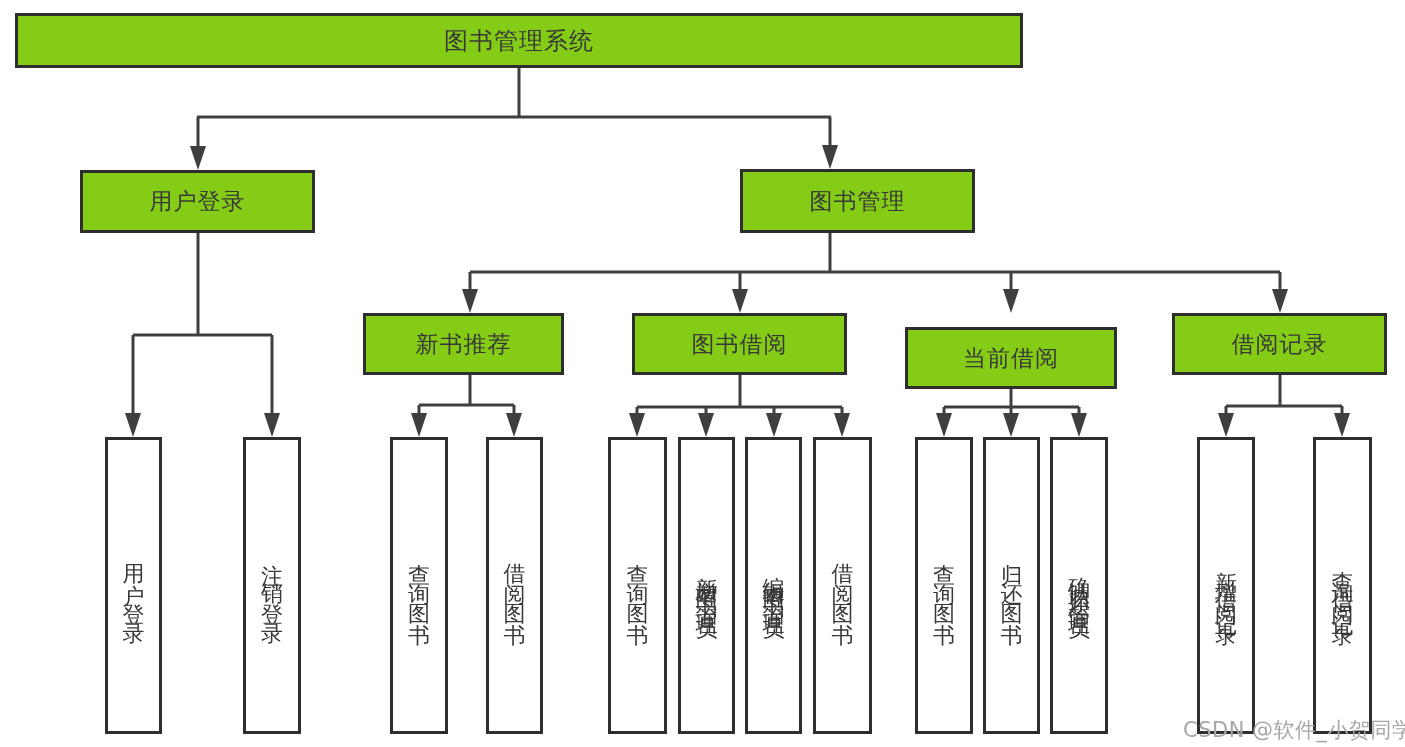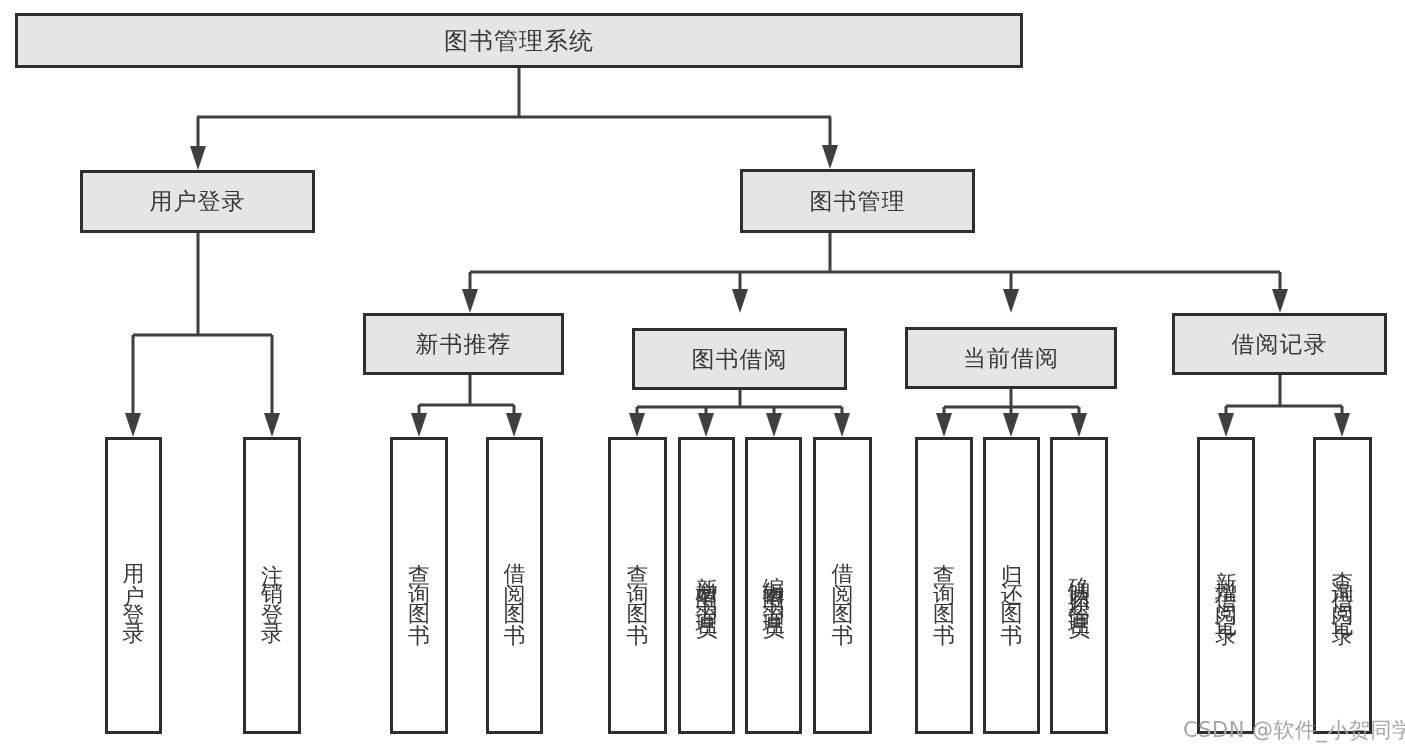--- a/index.html
+++ b/index.html
@@ -17,38 +17,38 @@
 
   .connectors {
     position: absolute;
     left: 0; top: 0;
     width: 1405px; height: 747px;
     pointer-events: none;
   }
 
   .node {
     position: absolute;
-    background: #e5e5e5;
+    background: #84cc16;
     border: 3px solid #2e2e2e;
     display: flex;
     align-items: center;
     justify-content: center;
     font-size: 23px;
     color: #383838;
     letter-spacing: 1px;
     white-space: nowrap;
   }
 
   .root  { left: 15px;  top: 13px;  width: 1008px; height: 55px; font-size: 24px; }
 
   .l2a   { left: 80px;  top: 170px; width: 235px; height: 63px; }
   .l2b   { left: 712px; top: 169px; width: 235px; height: 64px; margin-left: 28px; }
 
   .l3a   { left: 363px;  top: 313px; width: 201px; height: 62px; }
-  .l3b   { left: 632px;  top: 313px; width: 215px; height: 62px; margin-top: 15px; }
+  .l3b   { left: 632px;  top: 313px; width: 215px; height: 62px; }
   .l3c   { left: 905px;  top: 313px; width: 212px; height: 62px; margin-top: 14px; }
   .l3d   { left: 1172px; top: 313px; width: 215px; height: 62px; }
 
   .leaf {
     position: absolute;
     top: 437px;
     height: 297px;
     background: #ffffff;
     border: 3px solid #2e2e2e;
     display: flex;

